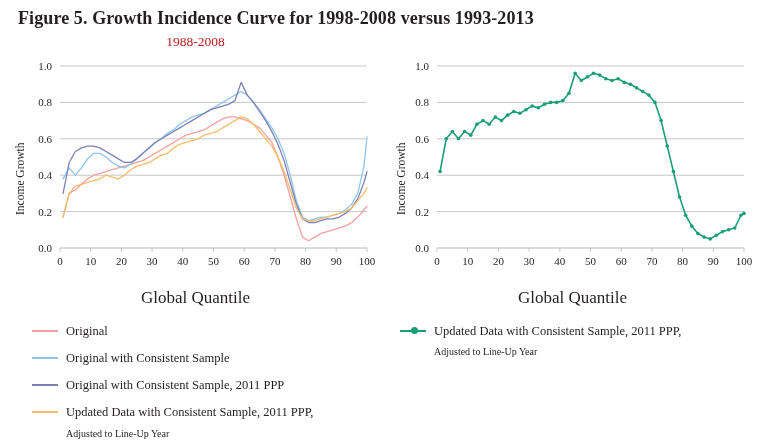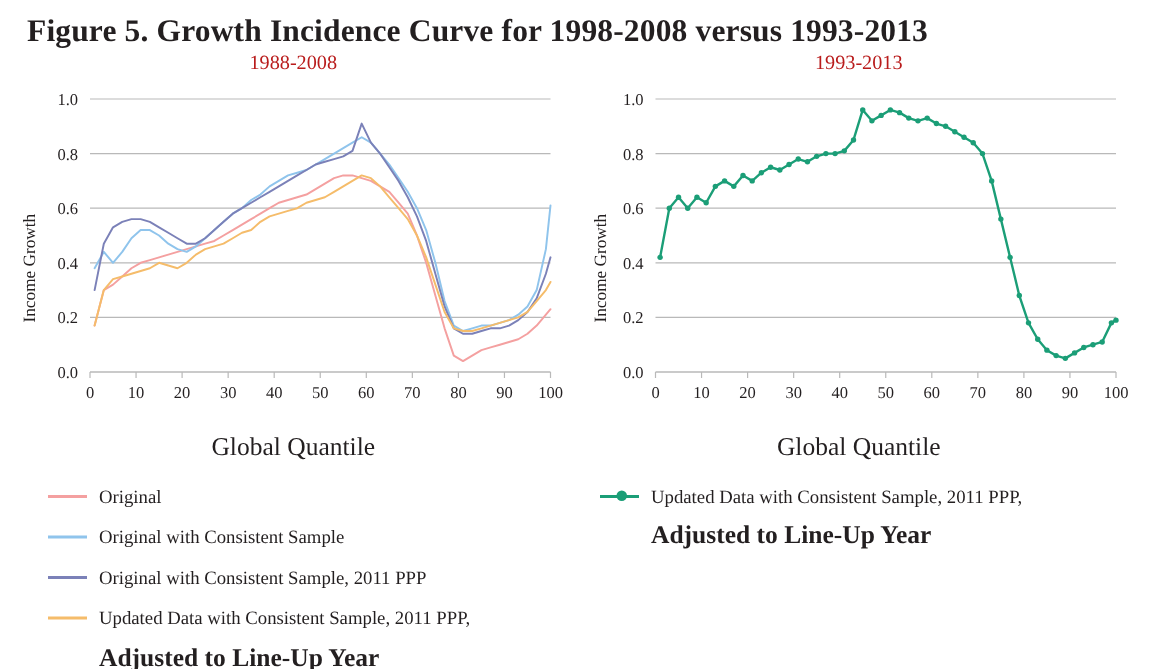--- a/index.html
+++ b/index.html
@@ -7,21 +7,21 @@
     width:768px;height:446px;
     background:#ffffff;
     font-family:"Liberation Serif", serif;
     color:#231f20;
     overflow:hidden;
     position:relative;
   }
   #figure-title{
     position:absolute;
     left:18px; top:8px;
-    font-size:21px;
+    font-size:18px;
     font-weight:bold;
     letter-spacing:0.1px;
     white-space:nowrap;
   }
   .panel{position:absolute;top:30px;height:310px;}
   #panel-left{left:8px;width:375px;}
   #panel-right{left:385px;width:375px;}
 
   .panel-title{
     position:absolute;
@@ -67,25 +67,24 @@
   }
   .legend-swatch i{
     position:absolute;left:0;top:5px;width:26px;height:2px;display:block;
   }
   .legend-swatch .dot{
     position:absolute;left:11px;top:2px;width:7px;height:7px;border-radius:50%;
   }
   .legend-label{line-height:1.45;max-width:300px;}
   .legend-sub{
     margin-left:34px;
-    font-size:17px;
+    font-size:10px;
     line-height:1.45;
     margin-top:-4px;
     margin-bottom:9px;
-    font-weight:bold;
   }
   .tick-text{font-family:"Liberation Serif", serif;font-size:11px;fill:#231f20;}
 </style>
 </head>
 <body>
 
 <div id="figure-title">Figure 5. Growth Incidence Curve for 1998-2008 versus 1993-2013</div>
 
 <div class="panel" id="panel-left">
   <div class="panel-title">1988-2008</div>
@@ -129,21 +128,20 @@
         <path d="M55.07,161.06 L61.21,137.40 L67.35,133.76 L73.49,128.30 L79.63,122.84 L85.77,119.20 L91.91,117.38 L98.05,115.56 L104.19,113.74 L110.33,111.92 L116.47,110.10 L122.61,108.28 L128.75,106.46 L134.89,104.64 L141.03,101.00 L147.17,97.36 L153.31,93.72 L159.45,90.08 L165.59,86.44 L171.73,82.80 L177.87,79.16 L184.01,77.34 L190.15,75.52 L196.29,73.70 L202.43,70.06 L208.57,66.42 L214.71,62.78 L220.85,60.96 L226.99,60.96 L233.13,62.78 L239.27,64.60 L245.41,68.24 L251.55,71.88 L257.69,79.16 L263.83,86.44 L269.97,101.00 L276.11,119.20 L282.25,141.04 L288.39,162.88 L294.53,181.08 L300.67,184.72 L306.81,181.08 L312.95,177.44 L319.09,175.62 L325.23,173.80 L331.37,171.98 L337.51,170.16 L343.65,166.52 L349.79,161.06 L355.93,153.78 L359.00,150.14" fill="none" stroke="#f4a0a0" stroke-width="1.3" stroke-linejoin="round" stroke-linecap="round"></path>
         <path d="M55.07,122.84 L61.21,111.92 L67.35,119.20 L73.49,111.92 L79.63,102.82 L85.77,97.36 L91.91,97.36 L98.05,101.00 L104.19,106.46 L110.33,110.10 L116.47,111.92 L122.61,108.28 L128.75,102.82 L134.89,97.36 L141.03,91.90 L147.17,86.44 L153.31,82.80 L159.45,77.34 L165.59,73.70 L171.73,68.24 L177.87,64.60 L184.01,60.96 L190.15,59.14 L196.29,57.32 L202.43,53.68 L208.57,50.04 L214.71,46.40 L220.85,42.76 L226.99,39.12 L233.13,35.48 L239.27,39.12 L245.41,46.40 L251.55,53.68 L257.69,62.78 L263.83,71.88 L269.97,82.80 L276.11,97.36 L282.25,119.20 L288.39,144.68 L294.53,161.06 L300.67,164.70 L306.81,162.88 L312.95,161.06 L319.09,161.06 L325.23,159.24 L331.37,157.42 L337.51,153.78 L343.65,148.32 L349.79,137.40 L355.93,110.10 L359.00,80.98" fill="none" stroke="#8fc4ec" stroke-width="1.3" stroke-linejoin="round" stroke-linecap="round"></path>
         <path d="M55.07,137.40 L61.21,106.46 L67.35,95.54 L73.49,91.90 L79.63,90.08 L85.77,90.08 L91.91,91.90 L98.05,95.54 L104.19,99.18 L110.33,102.82 L116.47,106.46 L122.61,106.46 L128.75,102.82 L134.89,97.36 L141.03,91.90 L147.17,86.44 L153.31,82.80 L159.45,79.16 L165.59,75.52 L171.73,71.88 L177.87,68.24 L184.01,64.60 L190.15,60.96 L196.29,57.32 L202.43,53.68 L208.57,51.86 L214.71,50.04 L220.85,48.22 L226.99,44.58 L233.13,26.38 L239.27,39.12 L245.41,46.40 L251.55,55.50 L257.69,64.60 L263.83,75.52 L269.97,88.26 L276.11,104.64 L282.25,126.48 L288.39,148.32 L294.53,162.88 L300.67,166.52 L306.81,166.52 L312.95,164.70 L319.09,162.88 L325.23,162.88 L331.37,161.06 L337.51,157.42 L343.65,151.96 L349.79,142.86 L355.93,126.48 L359.00,115.56" fill="none" stroke="#7b81b8" stroke-width="1.3" stroke-linejoin="round" stroke-linecap="round"></path>
         <path d="M55.07,161.06 L61.21,137.40 L67.35,130.12 L73.49,128.30 L79.63,126.48 L85.77,124.66 L91.91,122.84 L98.05,119.20 L104.19,121.02 L110.33,122.84 L116.47,119.20 L122.61,113.74 L128.75,110.10 L134.89,108.28 L141.03,106.46 L147.17,102.82 L153.31,99.18 L159.45,97.36 L165.59,91.90 L171.73,88.26 L177.87,86.44 L184.01,84.62 L190.15,82.80 L196.29,79.16 L202.43,77.34 L208.57,75.52 L214.71,71.88 L220.85,68.24 L226.99,64.60 L233.13,60.96 L239.27,62.78 L245.41,68.24 L251.55,75.52 L257.69,82.80 L263.83,90.08 L269.97,101.00 L276.11,115.56 L282.25,133.76 L288.39,151.96 L294.53,162.88 L300.67,164.70 L306.81,164.70 L312.95,162.88 L319.09,161.06 L325.23,159.24 L331.37,157.42 L337.51,155.60 L343.65,151.96 L349.79,144.68 L355.93,137.40 L359.00,131.94" fill="none" stroke="#f5bc6a" stroke-width="1.3" stroke-linejoin="round" stroke-linecap="round"></path>
       </svg>
   </div>
   <div class="axis-title-x">Global Quantile</div>
 </div>
 
 <div class="panel" id="panel-right">
-  <div class="panel-title">1993-2013</div>
   <div class="axis-title-y">Income Growth</div>
   <div class="plot-wrap">
     <svg id="svg-right" width="375" height="230">
         <line x1="52" y1="192" x2="359" y2="192" stroke="#b9b9b9" stroke-width="1.1"></line>
         <text x="44" y="196" text-anchor="end" class="tick-text">0.0</text>
         <line x1="52" y1="155.6" x2="359" y2="155.6" stroke="#b9b9b9" stroke-width="0.8"></line>
         <text x="44" y="159.6" text-anchor="end" class="tick-text">0.2</text>
         <line x1="52" y1="119.2" x2="359" y2="119.2" stroke="#b9b9b9" stroke-width="0.8"></line>
         <text x="44" y="123.2" text-anchor="end" class="tick-text">0.4</text>
         <line x1="52" y1="82.8" x2="359" y2="82.8" stroke="#b9b9b9" stroke-width="0.8"></line>

